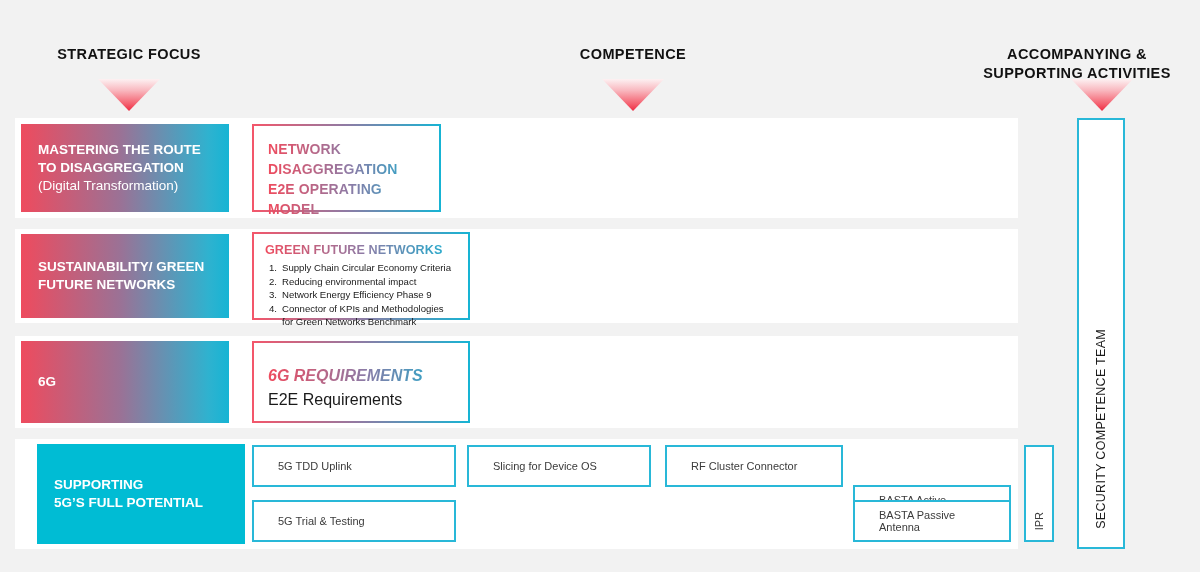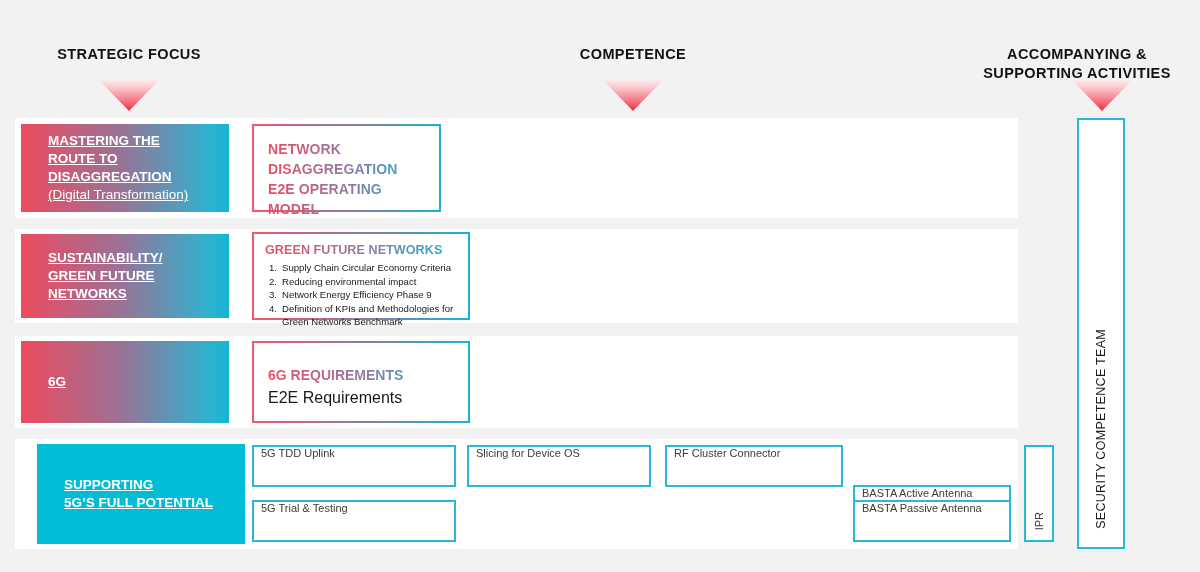--- a/index.html
+++ b/index.html
@@ -52,27 +52,26 @@
   .row.r3 { top: 336px; height: 92px; }
   .row.r4 { top: 439px; height: 110px; }
 
   
   .cat {
     position: absolute;
     left: 6px;
     width: 208px;
     display: flex;
     align-items: center;
-    padding: 0 27px;
+    padding: 0 17px;
     color: #ffffff;
     font-weight: bold;
     font-size: 13.5px;
     line-height: 1.34;
     background: linear-gradient(to right, #ee4b5e 0%, #9a7296 48%, #2fb2cf 90%, #16b4d4 100%);
-    text-decoration: underline;
   }
   .cat.solid { background: #00bcd4; }
   .cat.c1 { top: 6px;  height: 88px; }
   .cat.c2 { top: 5px;  height: 84px; }
   .cat.c3 { top: 5px;  height: 82px; }
   .cat.c4 { top: 5px;  height: 100px; margin-left: 16px; }
   .cat .sub { font-weight: normal; }
 
   
   .gbox {
@@ -100,31 +99,31 @@
   
   .box-green { left: 237px; top: 3px; width: 218px; height: 88px; padding: 9px 11px 8px 11px; }
   .box-green .gtext { font-size: 12.6px; letter-spacing: 0.05px; }
   .numlist { margin-top: 4px; font-size: 9.6px; color: #1a1a1a; line-height: 1.42; }
   .numlist li { display: flex; gap: 5px; }
   .numlist .n { width: 12px; flex: none; text-align: right; }
   .numlist .t { flex: 1; }
 
   
   .box-6g { left: 237px; top: 5px; width: 218px; height: 82px; padding: 24px 14px 0 14px; }
-  .box-6g .gtext { font-size: 14px; }
+  .box-6g .gtext { font-size: 16px; font-style: italic; }
   .box-6g .plain { margin-top: 6px; font-size: 16px; color: #1a1a1a; font-weight: normal; }
 
   
   .cbox {
     position: absolute;
     border: 2px solid #29b8d8;
     background: #fff;
     display: flex;
-    align-items: flex-start;
-    padding: 0 7px;
+    align-items: center;
+    padding: 0 24px;
     font-size: 11px;
     color: #3b3b3b;
   }
   .cbox.b1 { left: 237px; top: 6px;  width: 204px; height: 42px; }
   .cbox.b2 { left: 237px; top: 61px; width: 204px; height: 42px; }
   .cbox.b3 { left: 452px; top: 6px;  width: 184px; height: 42px; }
   .cbox.b4 { left: 650px; top: 6px;  width: 178px; height: 42px; }
   .cbox.b5 { left: 838px; top: 6px;  width: 158px; height: 42px; margin-top: 40px; }
   .cbox.b6 { left: 838px; top: 61px; width: 158px; height: 42px; }
 
@@ -216,21 +215,21 @@
       <li>
           <span class="n">2.</span>
           <span class="t">Reducing environmental impact</span>
         </li>
       <li>
           <span class="n">3.</span>
           <span class="t">Network Energy Efficiency Phase 9</span>
         </li>
       <li>
           <span class="n">4.</span>
-          <span class="t">Definition of KPIs and Methodologies for Green Networks Benchmark</span>
+          <span class="t">Connector of KPIs and Methodologies for Green Networks Benchmark</span>
         </li>
     </ol>
   </div>
 </div>
 
 <div class="row r3">
   <div class="cat c3">
     <span>6G</span>
   </div>
 

